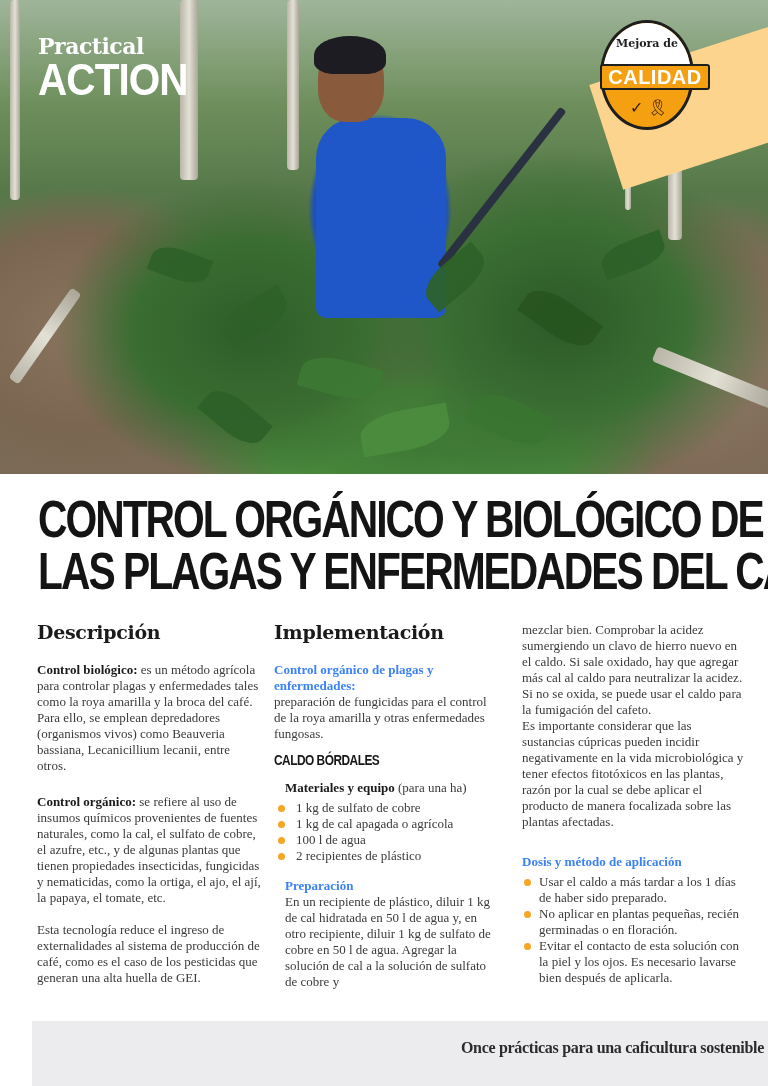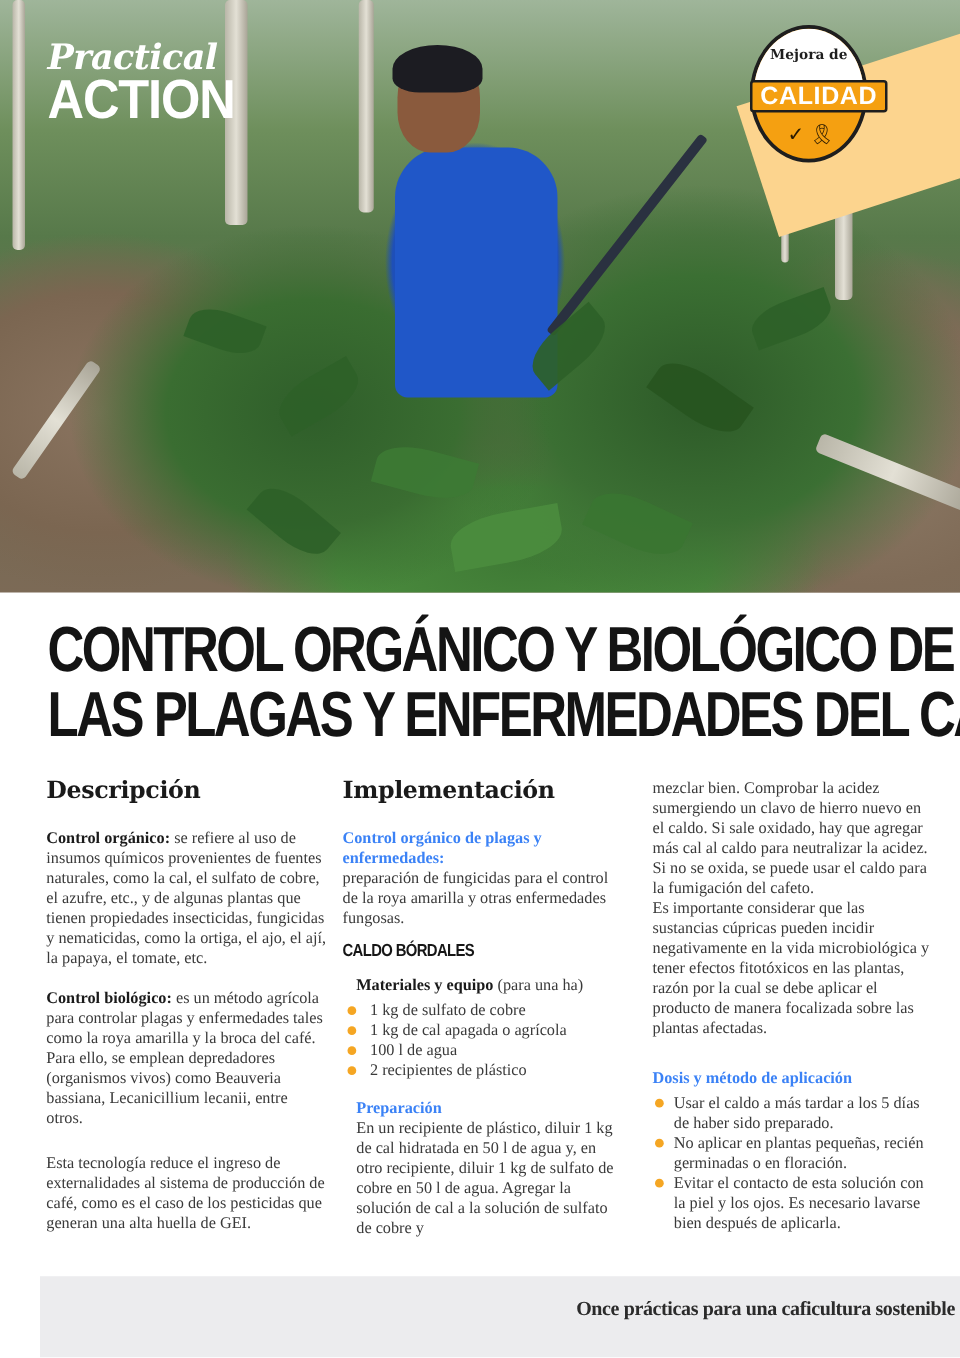--- a/index.html
+++ b/index.html
@@ -21,21 +21,21 @@
   .trunk { position: absolute; background: linear-gradient(90deg, #b9b6a8, #e3e0d5, #a9a597); border-radius: 4px; }
   .leaf {
     position: absolute; border-radius: 50% 0 50% 0; background: #2e6128; opacity: .92;
   }
   .person-head { position: absolute; left: 318px; top: 42px; width: 66px; height: 80px; border-radius: 45% 45% 40% 40%; background: #8a5a3d; }
   .person-hair { position: absolute; left: 314px; top: 36px; width: 72px; height: 38px; border-radius: 50% 50% 30% 30%; background: #1c1c22; }
   .person-shirt { position: absolute; left: 316px; top: 118px; width: 130px; height: 200px; border-radius: 40px 40px 10px 10px; background: #2057c8; }
   .sprayer { position: absolute; left: 330px; top: 130px; width: 8px; height: 200px; background: #2a3140; transform-origin: top left; transform: rotate(-142deg) translate(-175px, -40px); border-radius: 3px; }
 
   .logo { position: absolute; left: 38px; top: 34px; color: #ffffff; }
-  .logo-top { font-family: "DejaVu Serif", "Liberation Serif", serif; font-weight: bold; font-size: 28px; letter-spacing: -0.5px; line-height: 24px; display: block; font-style: italic; }
+  .logo-top { font-family: "DejaVu Serif", "Liberation Serif", serif; font-weight: bold; font-size: 22px; letter-spacing: -0.5px; line-height: 24px; display: block; }
   .logo-bottom { font-family: "Liberation Sans", "DejaVu Sans", sans-serif; font-weight: bold; font-size: 44px; line-height: 44px; letter-spacing: -1px; display: block; transform: scaleX(0.92); transform-origin: left; }
 
   .ribbon { position: absolute; right: 0; top: 0; width: 220px; height: 170px; }
   .ribbon-band { position: absolute; right: -40px; top: 14px; width: 230px; height: 110px; background: #fcd48e; transform: rotate(-18deg); transform-origin: top right; }
   .badge { position: absolute; left: 600px; top: 20px; width: 110px; height: 112px; }
   .badge-circle { position: absolute; left: 0; top: 0; width: 94px; height: 110px; border-radius: 50%; background: #f5a011; border: 3px solid #1e1e1e; overflow: hidden; }
   .badge-top { position: absolute; left: 0; top: 0; width: 100%; height: 48%; background: #ffffff; }
   .badge-arc-text { position: absolute; left: 0; top: 14px; width: 100%; text-align: center; font-family: "DejaVu Serif", serif; font-size: 11px; font-weight: bold; color: #1e1e1e; }
   .badge-banner { position: absolute; left: 0; top: 44px; width: 110px; height: 26px; background: #f5a011; border: 2px solid #1e1e1e; border-radius: 3px; display: flex; align-items: center; justify-content: center; }
   .badge-banner-text { font-family: "Liberation Sans", sans-serif; font-weight: bold; font-size: 20px; color: #ffffff; letter-spacing: 0.5px; }
@@ -123,22 +123,22 @@
   </div>
 </div>
 
 <h1 class="title">
   <span>CONTROL ORGÁNICO Y BIOLÓGICO DE</span>
   <span>LAS PLAGAS Y ENFERMEDADES DEL CAFÉ</span>
 </h1>
 
 <section class="col col1">
   <h2 class="h2">Descripción</h2>
+  <p class="p" style="margin-bottom:20px;"><span class="b">Control biológico:</span><span> es un método agrícola para controlar plagas y enfermedades tales como la roya amarilla y la broca del café. Para ello, se emplean depredadores (organismos vivos) como Beauveria bassiana, Lecanicillium lecanii, entre otros.</span></p>
   <p class="p"><span class="b">Control orgánico:</span><span> se refiere al uso de insumos químicos provenientes de fuentes naturales, como la cal, el sulfato de cobre, el azufre, etc., y de algunas plantas que tienen propiedades insecticidas, fungicidas y nematicidas, como la ortiga, el ajo, el ají, la papaya, el tomate, etc.</span></p>
-  <p class="p" style="margin-bottom:20px;"><span class="b">Control biológico:</span><span> es un método agrícola para controlar plagas y enfermedades tales como la roya amarilla y la broca del café. Para ello, se emplean depredadores (organismos vivos) como Beauveria bassiana, Lecanicillium lecanii, entre otros.</span></p>
   <p class="p">Esta tecnología reduce el ingreso de externalidades al sistema de producción de café, como es el caso de los pesticidas que generan una alta huella de GEI.</p>
 </section>
 
 <section class="col col2">
   <h2 class="h2">Implementación</h2>
   <span class="sub-b">Control orgánico de plagas y enfermedades:</span>
   <p>preparación de fungicidas para el control de la roya amarilla y otras enfermedades fungosas.</p>
   <span class="caps-head">CALDO BÓRDALES</span>
 
   <div class="indent">
@@ -152,21 +152,21 @@
     <span class="sub-b" style="margin-top:14px;">Preparación</span>
     <p>En un recipiente de plástico, diluir 1 kg de cal hidratada en 50 l de agua y, en otro recipiente, diluir 1 kg de sulfato de cobre en 50 l de agua. Agregar la solución de cal a la solución de sulfato de cobre y</p>
   </div>
 </section>
 
 <section class="col col3">
   <p>mezclar bien. Comprobar la acidez sumergiendo un clavo de hierro nuevo en el caldo. Si sale oxidado, hay que agregar más cal al caldo para neutralizar la acidez. Si no se oxida, se puede usar el caldo para la fumigación del cafeto.</p>
   <p class="p" style="margin-bottom:24px;">Es importante considerar que las sustancias cúpricas pueden incidir negativamente en la vida microbiológica y tener efectos fitotóxicos en las plantas, razón por la cual se debe aplicar el producto de manera focalizada sobre las plantas afectadas.</p>
   <span class="sub-b">Dosis y método de aplicación</span>
   <ul class="list">
-    <li>Usar el caldo a más tardar a los 5 días de haber sido preparado.</li>
+    <li>Usar el caldo a más tardar a los 1 días de haber sido preparado.</li>
     <li>No aplicar en plantas pequeñas, recién germinadas o en floración.</li>
     <li>Evitar el contacto de esta solución con la piel y los ojos. Es necesario lavarse bien después de aplicarla.</li>
   </ul>
 </section>
 
 <footer class="footer">
   <span class="footer-text">Once prácticas para una caficultura sostenible</span>
 </footer>
 
 </body></html>

